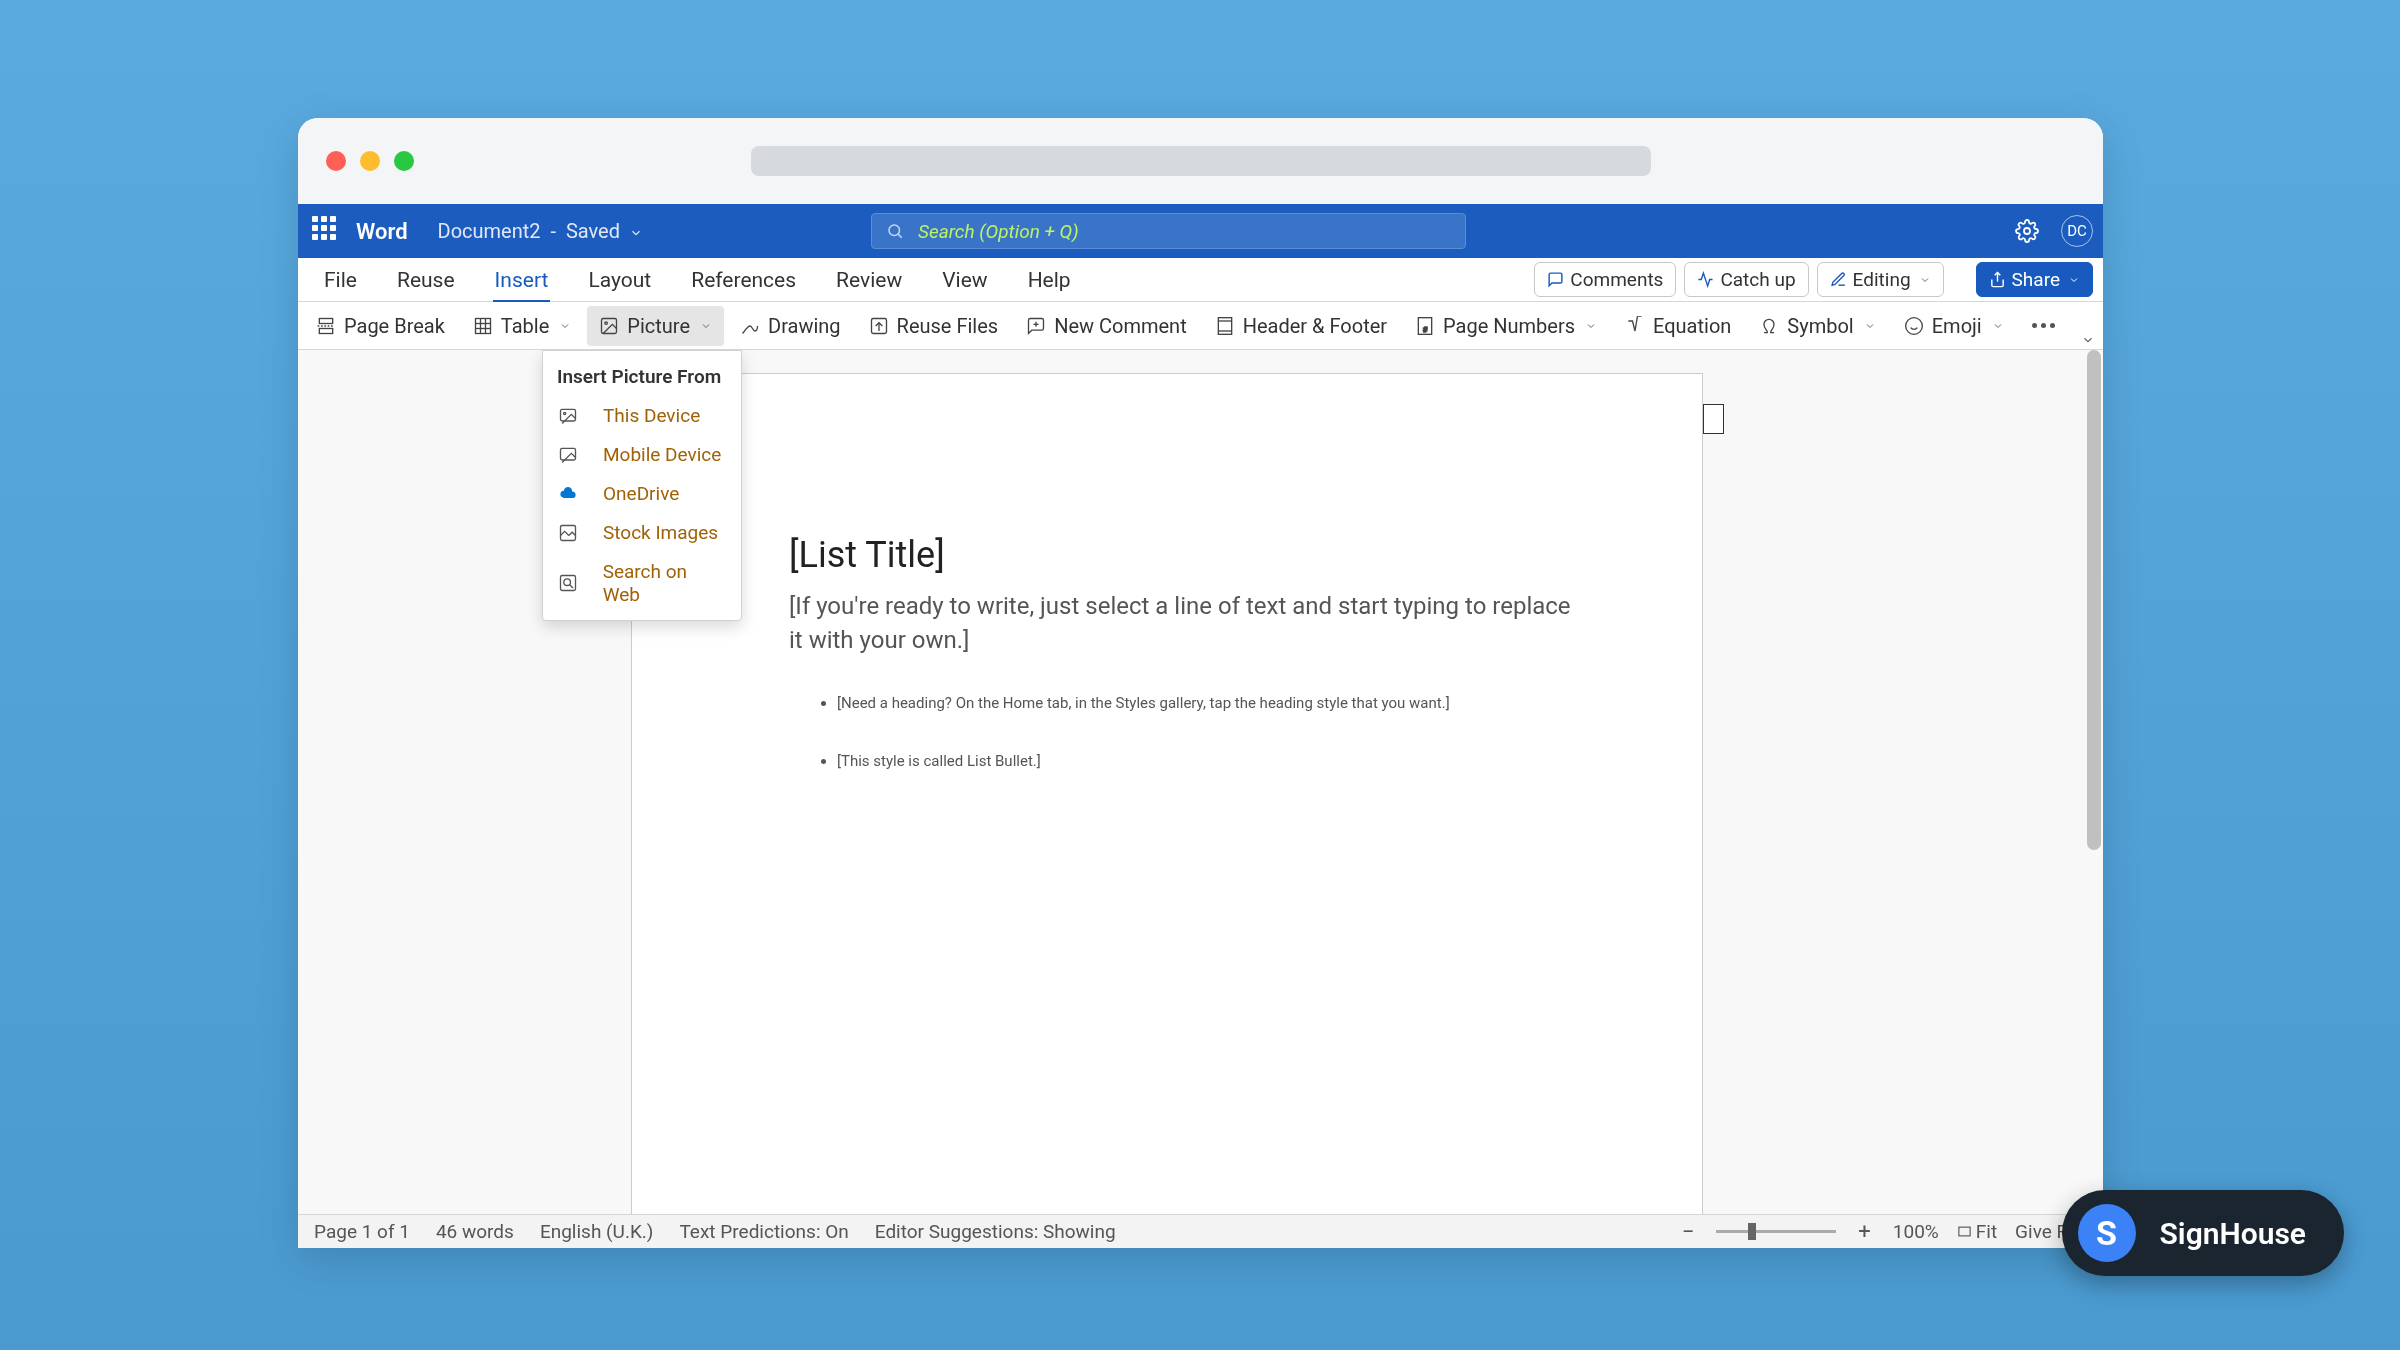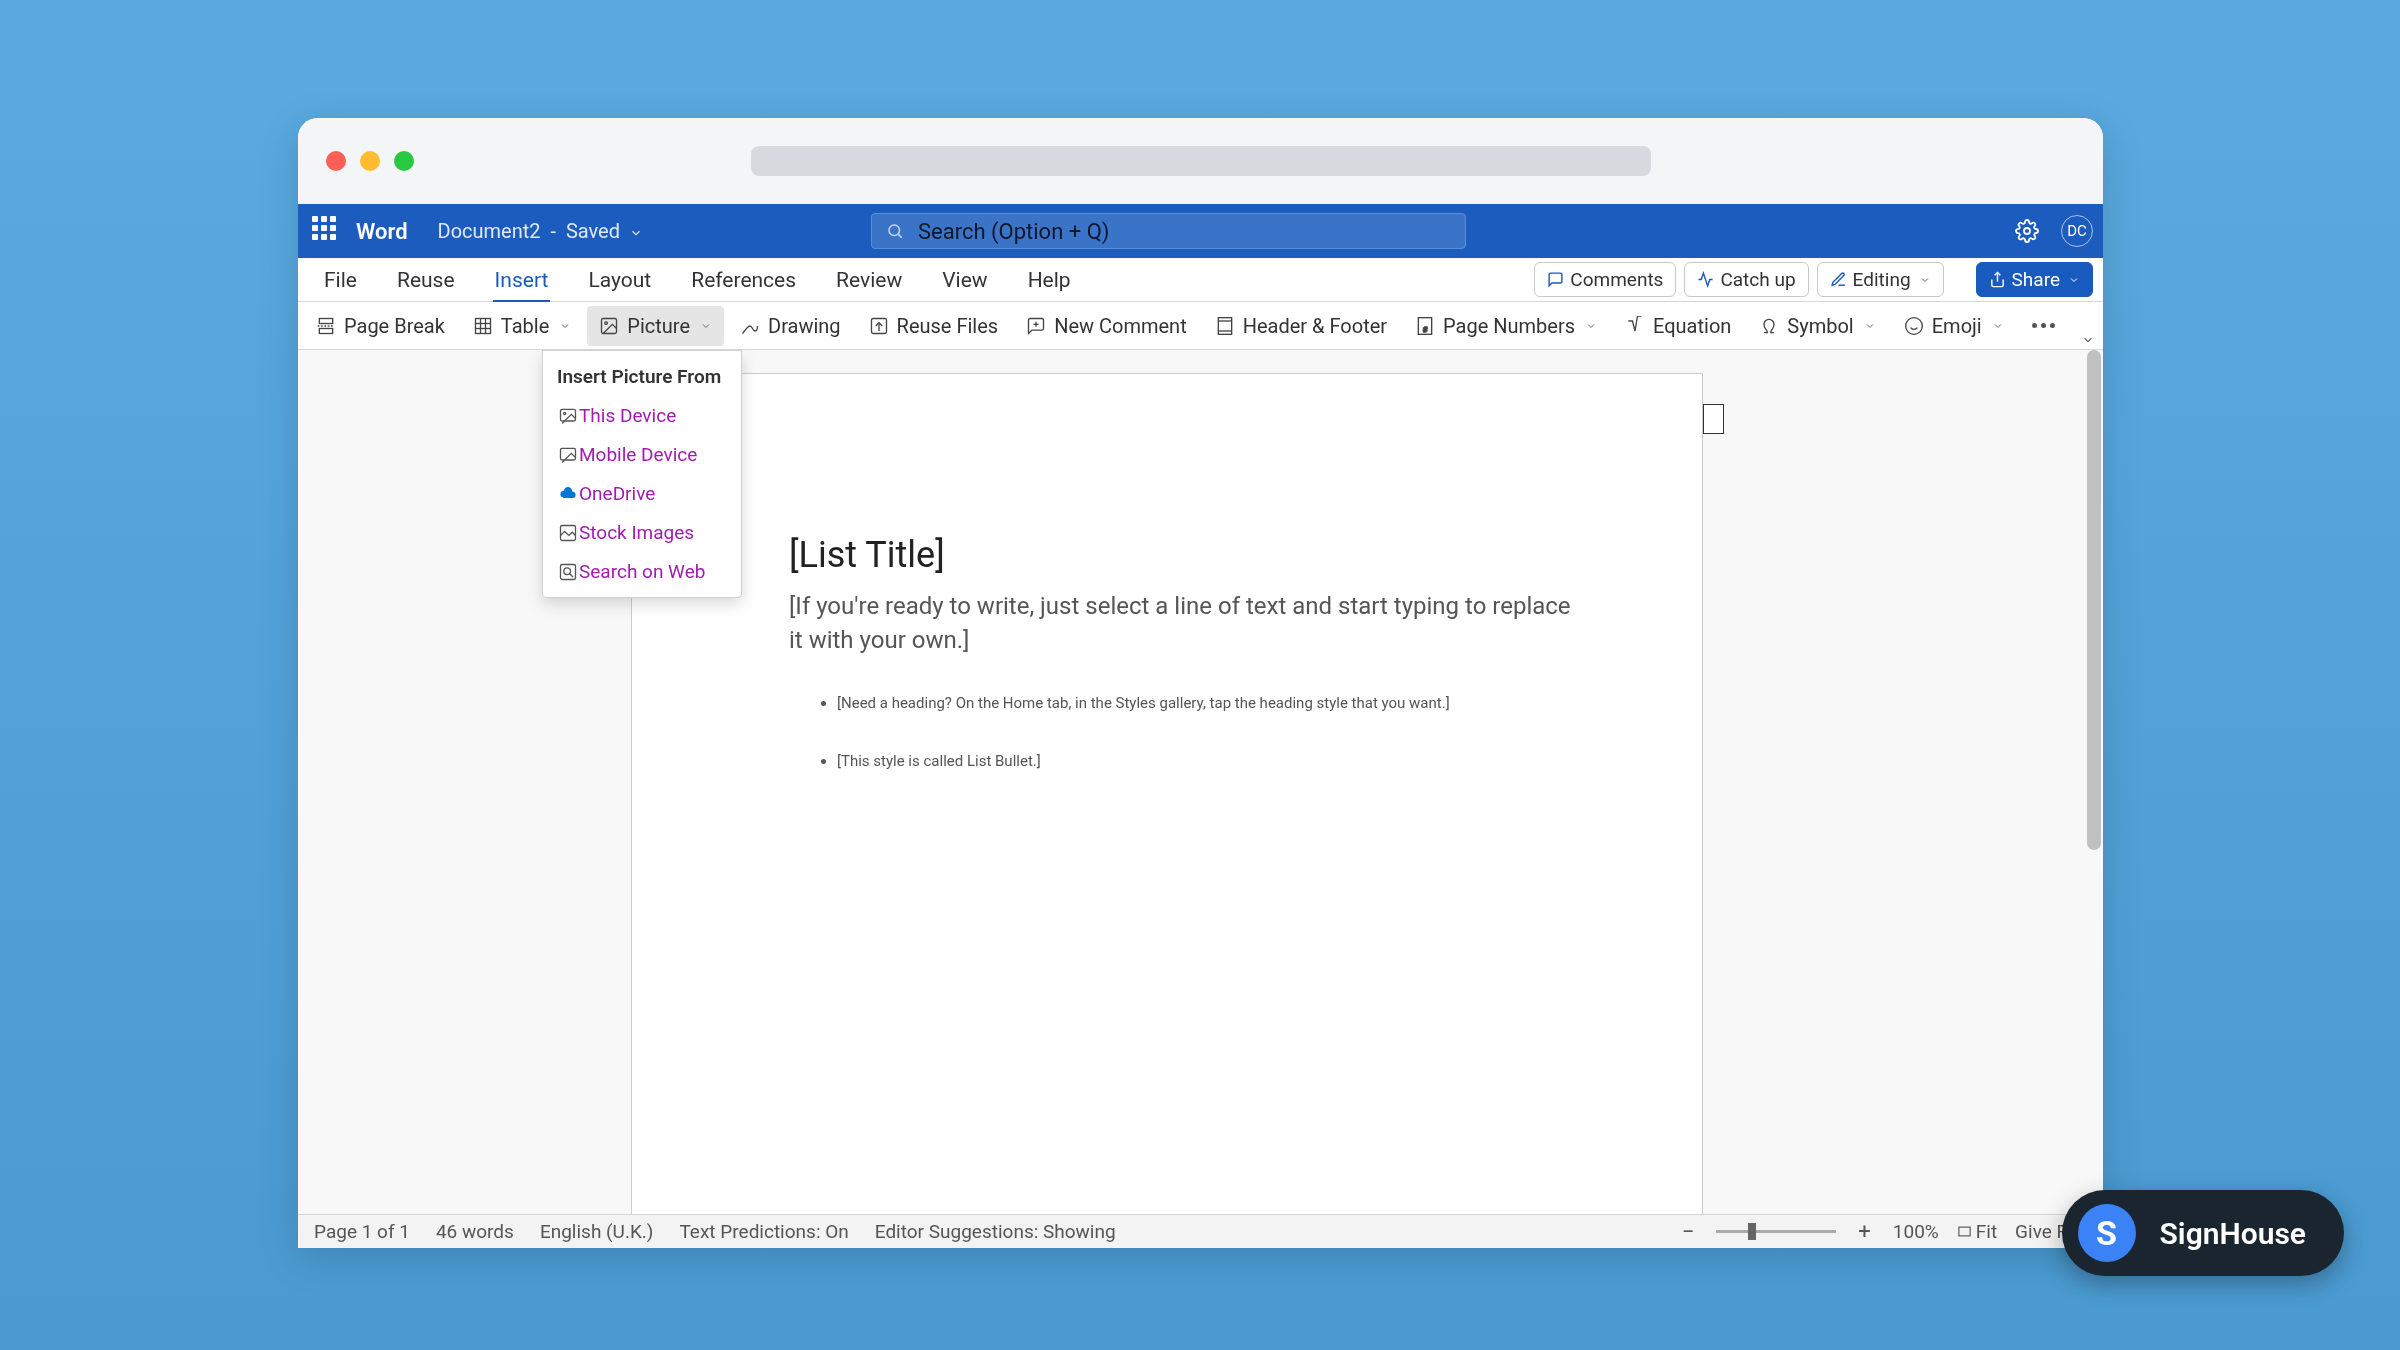--- a/index.html
+++ b/index.html
@@ -70,21 +70,21 @@
   height: 36px;
   background: #3a74c9;
   border-radius: 4px;
   display: flex;
   align-items: center;
   padding: 0 14px;
   gap: 14px;
   border: 1px solid #5a8dd4;
 }
 .searchbox svg { flex-shrink: 0; }
-.searchbox-text { color: #0f172a; font-size: 22px; }
+.searchbox-text { color: #bef264; font-size: 19px; font-style: italic; }
 .appbar-right { margin-left: auto; display: flex; align-items: center; gap: 22px; }
 .gear-icon { color: #fff; }
 .avatar {
   width: 32px; height: 32px;
   border: 1.5px solid #a9c2e8;
   border-radius: 50%;
   display: flex;
   align-items: center;
   justify-content: center;
   color: #fff;
@@ -200,24 +200,24 @@
 }
 .dd-title {
   padding: 8px 14px;
   font-size: 19px;
   font-weight: 600;
   color: #333;
 }
 .dd-item {
   padding: 8px 14px;
   font-size: 19px;
-  color: #a21caf;
-  display: flex;
-  align-items: center;
-  gap: 0;
+  color: #a16207;
+  display: flex;
+  align-items: center;
+  gap: 24px;
   cursor: pointer;
 }
 .dd-icon { width: 22px; height: 22px; display: flex; align-items: center; justify-content: center; }
 .cursor-box {
   position: absolute;
   right: -22px;
   top: 30px;
   width: 21px;
   height: 30px;
   border: 1px solid #333;

